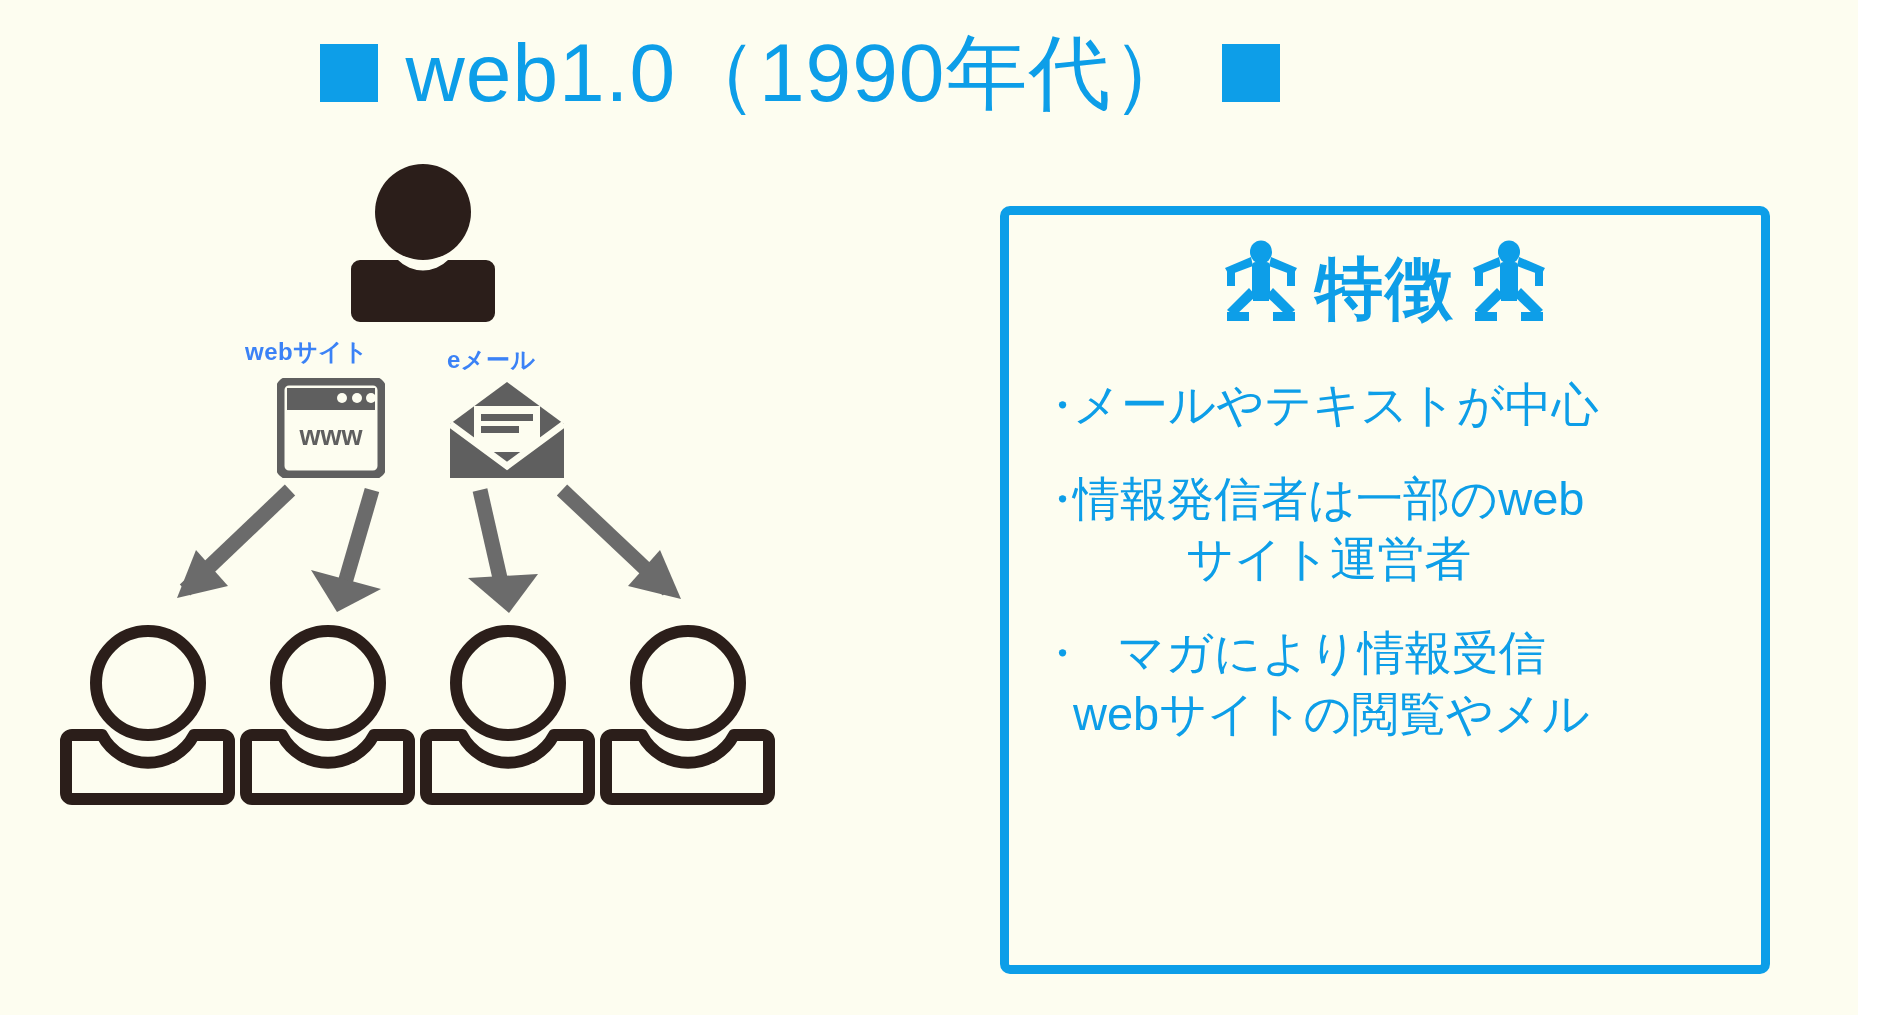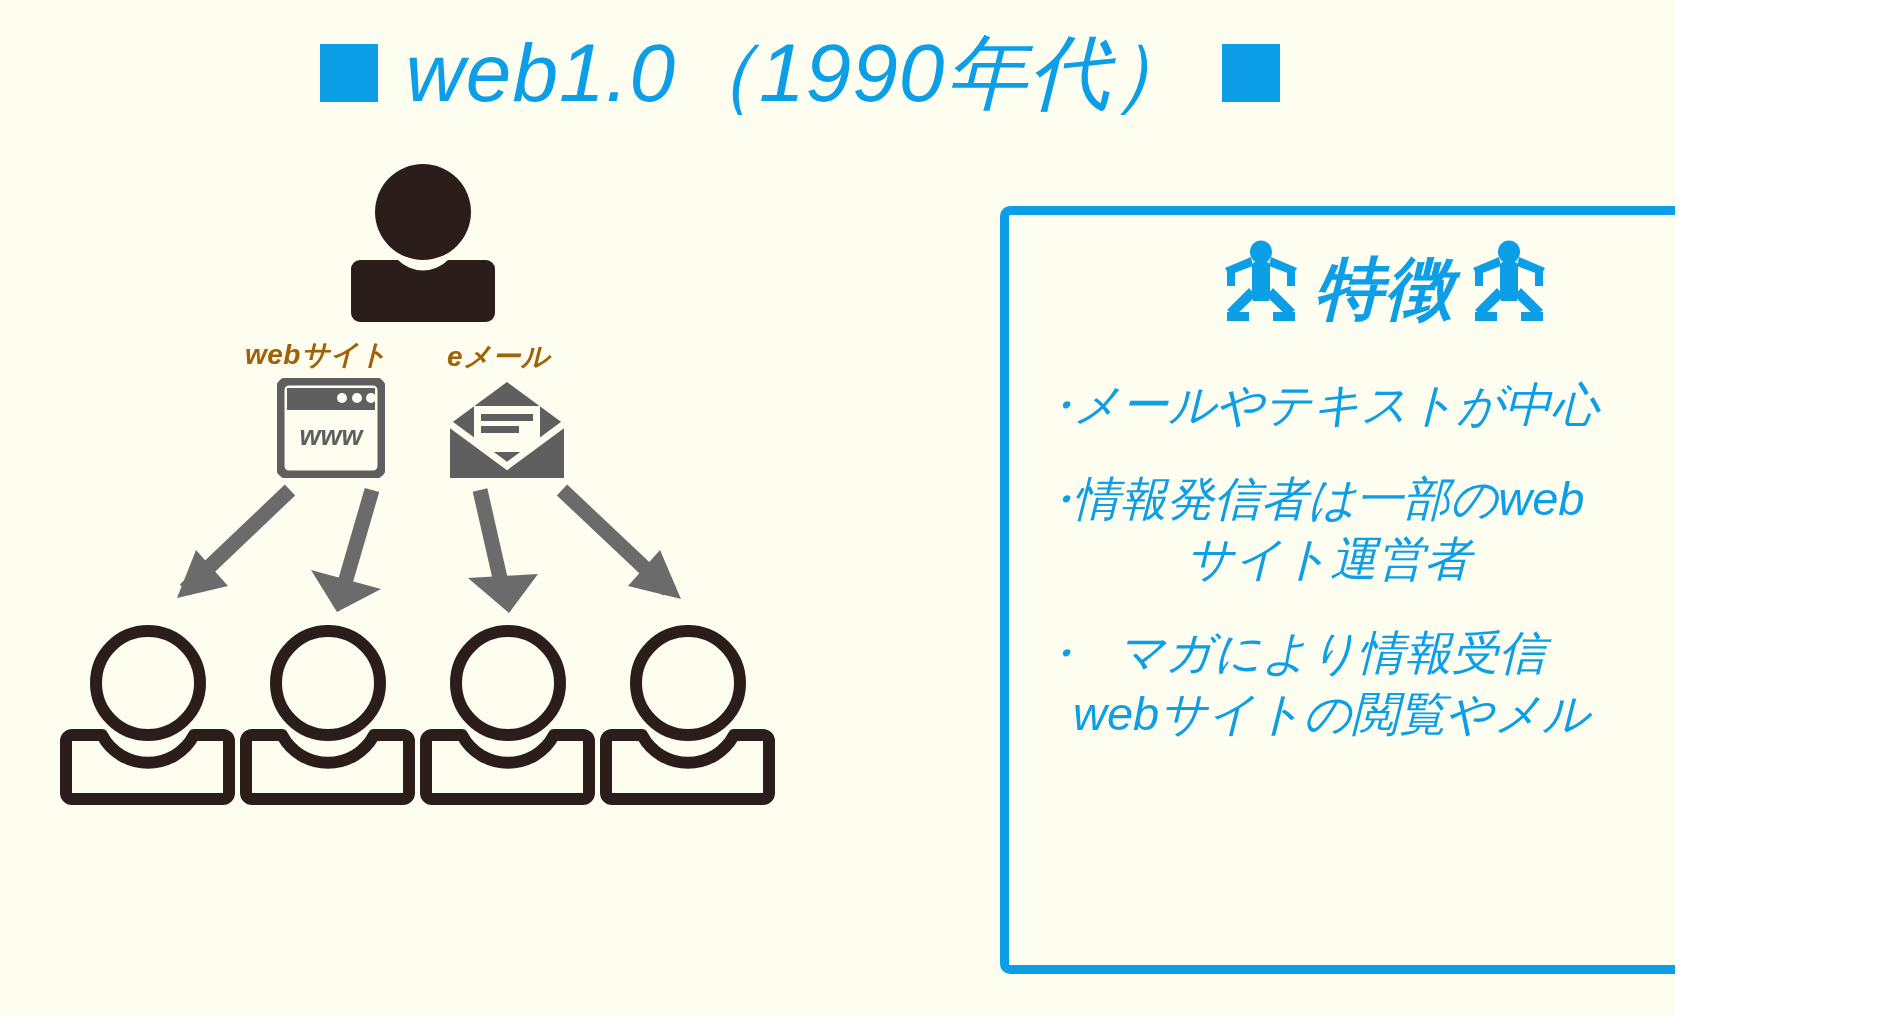--- a/index.html
+++ b/index.html
@@ -6,25 +6,24 @@
   html, body {
     margin: 0;
     padding: 0;
     background: #ffffff;
   }
   body {
     font-family: "Liberation Sans", "DejaVu Sans", sans-serif;
   }
   #stage {
     position: relative;
-    width: 1675px;
+    width: 1858px;
     height: 1015px;
     background: #fdfdf0;
     overflow: hidden;
-    font-style: italic;
   }
 
   
   #title-bar {
     position: absolute;
     left: 0;
     top: 18px;
     width: 1600px;
     height: 110px;
     display: flex;
@@ -61,28 +60,28 @@
     position: absolute;
     left: 348px;
     top: 12px;
     width: 150px;
     height: 160px;
   }
 
   
   .channel-label {
     position: absolute;
-    font-size: 28px;
+    font-size: 24px;
     font-weight: 700;
-    color: #a16207;
+    color: #3b82f6;
     white-space: nowrap;
     letter-spacing: 0.5px;
   }
   #label-website { left: 245px; top: 186px; }
-  #label-email   { left: 447px; top: 188px; }
+  #label-email   { left: 447px; top: 194px; }
 
   
   #icon-website {
     position: absolute;
     left: 277px;
     top: 228px;
     width: 108px;
     height: 100px;
   }
   #icon-email {

